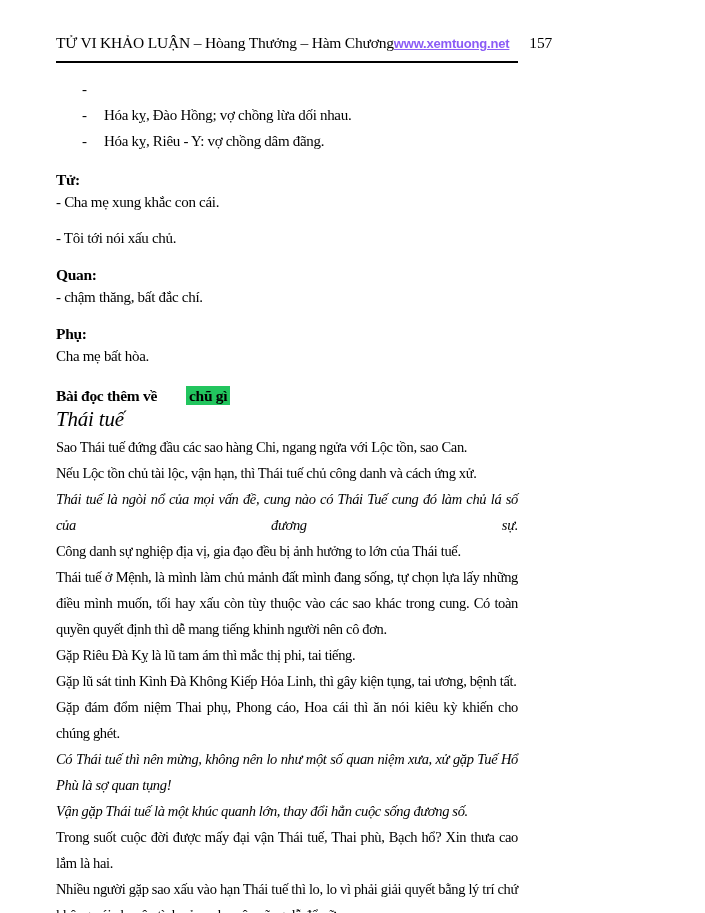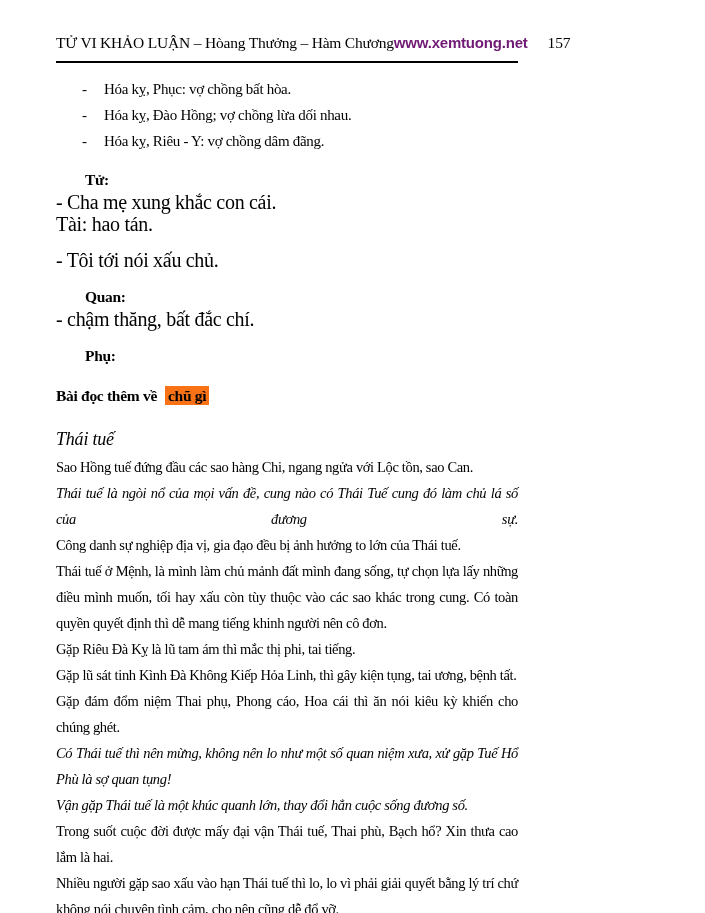--- a/index.html
+++ b/index.html
@@ -23,22 +23,23 @@
     justify-content:space-between;
     font-size:15.5px;
     letter-spacing:-0.2px;
     white-space:nowrap;
   }
   .header-title{font-family:"Liberation Serif", serif;}
   .header-right{display:flex;align-items:baseline;gap:20px;}
   .header-link{
     font-family:"Liberation Sans", sans-serif;
     font-weight:bold;
-    color:#701a75;
-    font-size:15px;
+    color:#8b5cf6;
+    text-decoration:underline;
+    font-size:13px;
     cursor:pointer;
   }
   .header-rule{
     border:none;
     border-top:2px solid #000;
     margin:9px 0 0 0;
   }
   
   .bullet-list{margin-top:13px;}
   .bullet-item{
@@ -48,45 +49,43 @@
     letter-spacing:-0.3px;
   }
   .bullet-marker{width:22px;margin-left:26px;flex:0 0 auto;}
   
   .section{margin-top:14px;}
   .section-heading{
     font-weight:bold;
     font-size:15.5px;
     line-height:23px;
     letter-spacing:-0.3px;
-    margin-left:29px;
   }
   .section-line{
-    font-size:20px;
+    font-size:15px;
     line-height:22px;
     letter-spacing:-0.3px;
   }
   
   .extra-note{
     margin-top:17px;
     font-weight:bold;
     font-size:15.5px;
     line-height:23px;
     letter-spacing:-0.3px;
   }
   .extra-note-highlight{
-    background:#f97316;
-    margin-left:8px;
+    background:#22c55e;
+    margin-left:29px;
     padding:1px 3px;
   }
   
   .article-title{
-    margin-top:20px;
     font-style:italic;
-    font-size:18px;
+    font-size:21px;
     line-height:24px;
     letter-spacing:-0.2px;
     font-family:Liberation Serif, serif;
   }
   .article-paragraphs{margin-top:3px;}
   .article-paragraphs p{
     margin:0;
     font-size:14.5px;
     line-height:26px;
     letter-spacing:-0.35px;
@@ -108,58 +107,58 @@
     <span class="header-right">
       <a class="header-link">www.xemtuong.net</a>
       <span class="header-pagenum">157</span>
     </span>
   </div>
   <hr class="header-rule">
 
   <div class="bullet-list">
       <div class="bullet-item">
         <span class="bullet-marker">-</span>
-        <span class="bullet-text">Hóa kỵ, Phục: vợ chồng bất hòa.</span>
       </div>
       <div class="bullet-item">
         <span class="bullet-marker">-</span>
         <span class="bullet-text">Hóa kỵ, Đào Hồng; vợ chồng lừa dối nhau.</span>
       </div>
       <div class="bullet-item">
         <span class="bullet-marker">-</span>
         <span class="bullet-text">Hóa kỵ, Riêu - Y: vợ chồng dâm đãng.</span>
       </div>
     </div>
 
   <div>
       <div class="section">
         <div class="section-heading">Tử:</div>
         <div class="section-line">- Cha mẹ xung khắc con cái.</div>
-        <div class="section-line">Tài: hao tán.</div>
       </div>
       <div class="section">
         <div class="section-line">- Tôi tới nói xấu chủ.</div>
       </div>
       <div class="section">
         <div class="section-heading">Quan:</div>
         <div class="section-line">- chậm thăng, bất đắc chí.</div>
       </div>
       <div class="section">
         <div class="section-heading">Phụ:</div>
+        <div class="section-line">Cha mẹ bất hòa.</div>
       </div>
     </div>
 
   <div class="extra-note">
     <span>Bài đọc thêm về</span><span class="extra-note-highlight">chũ gì</span>
   </div>
 
   <div class="article-title">Thái tuế</div>
 
   <div class="article-paragraphs">
-      <p>Sao Hồng tuế đứng đầu các sao hàng Chi, ngang ngửa với Lộc tồn, sao Can.</p>
+      <p>Sao Thái tuế đứng đầu các sao hàng Chi, ngang ngửa với Lộc tồn, sao Can.</p>
+      <p>Nếu Lộc tồn chủ tài lộc, vận hạn, thì Thái tuế chủ công danh và cách ứng xử.</p>
       <p class="italic-full">Thái tuế là ngòi nổ của mọi vấn đề, cung nào có Thái Tuế cung đó làm chủ lá số của đương sự.</p>
       <p>Công danh sự nghiệp địa vị, gia đạo đều bị ảnh hưởng to lớn của Thái tuế.</p>
       <p>Thái tuế ở Mệnh, là mình làm chủ mảnh đất mình đang sống, tự chọn lựa lấy những điều mình muốn, tối hay xấu còn tùy thuộc vào các sao khác trong cung. Có toàn quyền quyết định thì dễ mang tiếng khinh người nên cô đơn.</p>
       <p>Gặp Riêu Đà Kỵ là lũ tam ám thì mắc thị phi, tai tiếng.</p>
       <p>Gặp lũ sát tinh Kình Đà Không Kiếp Hỏa Linh, thì gây kiện tụng, tai ương, bệnh tất.</p>
       <p>Gặp đám đổm niệm Thai phụ, Phong cáo, Hoa cái thì ăn nói kiêu kỳ khiến cho chúng ghét.</p>
       <p class="italic">Có Thái tuế thì nên mừng, không nên lo như một số quan niệm xưa, xử gặp Tuế Hổ Phù là sợ quan tụng!</p>
       <p class="italic">Vận gặp Thái tuế là một khúc quanh lớn, thay đổi hẳn cuộc sống đương số.</p>
       <p>Trong suốt cuộc đời được mấy đại vận Thái tuế, Thai phù, Bạch hổ?  Xin thưa cao lắm là hai.</p>
       <p>Nhiều người gặp sao xấu vào hạn Thái tuế thì lo, lo vì phải giải quyết bằng lý trí chứ không nói chuyện tình cảm, cho nên cũng dễ đổ vỡ.</p>

